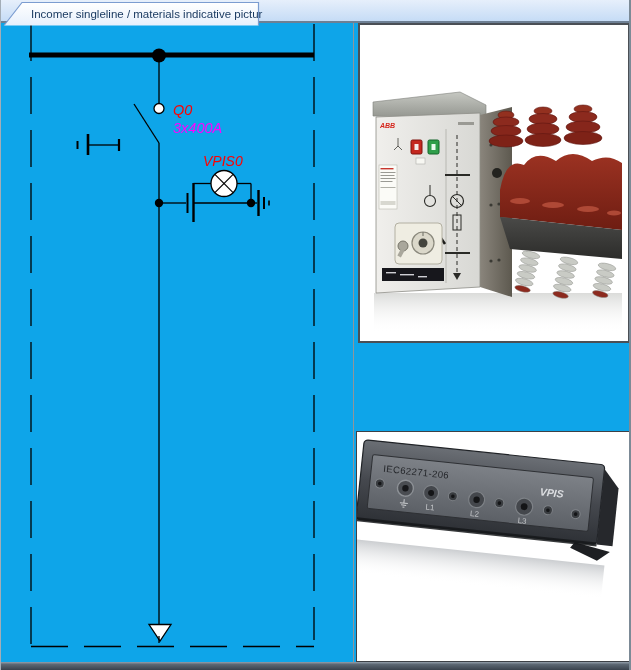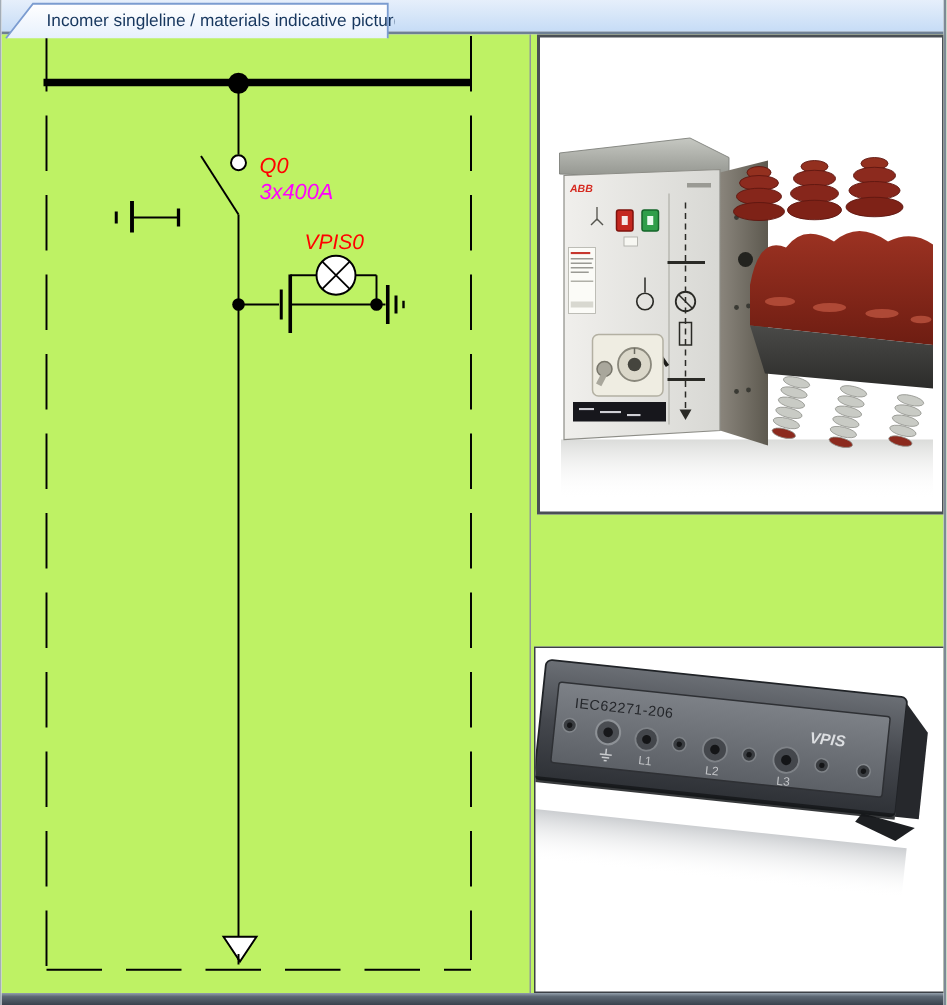--- a/index.html
+++ b/index.html
@@ -3,21 +3,21 @@
 <meta charset="utf-8">
 <style>
   html,body{margin:0;padding:0;background:#e8e8e8;}
   body{width:631px;height:670px;font-family:"Liberation Sans",sans-serif;}
   .window{position:relative;width:631px;height:670px;background:#ffffff;overflow:hidden;
           border-left:1px solid #a3adb7;border-right:2px solid #7c8a96;box-sizing:border-box;}
   .topband{position:absolute;top:0;left:0;right:0;height:21px;
            background:linear-gradient(#e6effb,#c6dcf6);border-bottom:2px solid #69embedded;}
   .topband{border-bottom:2px solid #6e8094;}
   .tab-svg{position:absolute;top:0;left:0;z-index:3;}
-  .page{position:absolute;top:23px;left:0;right:0;bottom:8px;background:#bef264;}
+  .page{position:absolute;top:23px;left:0;right:0;bottom:8px;background:#0ea5e9;}
   .vsep{position:absolute;top:0;bottom:0;left:352px;width:1px;background:#8f959b;}
   .schematic-svg{position:absolute;top:0;left:0;}
   .photo-frame-top{position:absolute;left:357px;top:0px;width:268px;height:316px;
                    border:2px solid #4a4f55;background:#ffffff;}
   .photo-frame-bottom{position:absolute;left:355px;top:408px;width:272px;height:229px;
                       border:1px solid #3c4046;background:#ffffff;}
   .bottomband{position:absolute;left:0;right:0;bottom:0;height:8px;
               background:linear-gradient(#94a0ac 0%,#5c6773 30%,#39424d 100%);z-index:4;}
   svg text{font-family:"Liberation Sans",sans-serif;}
 </style>

